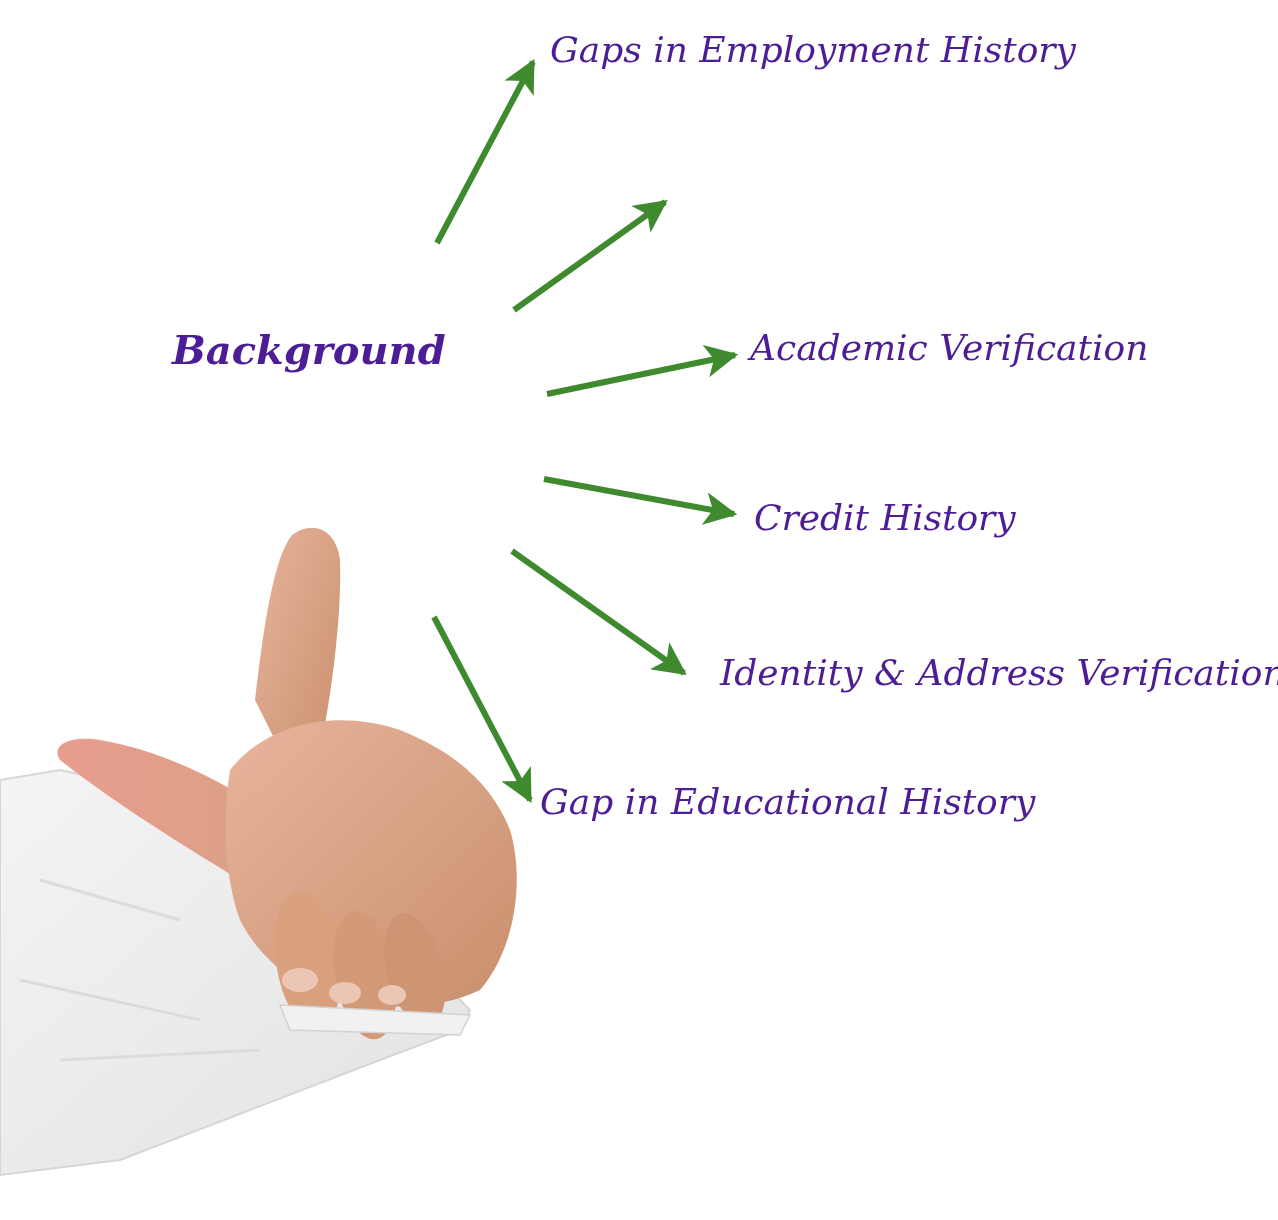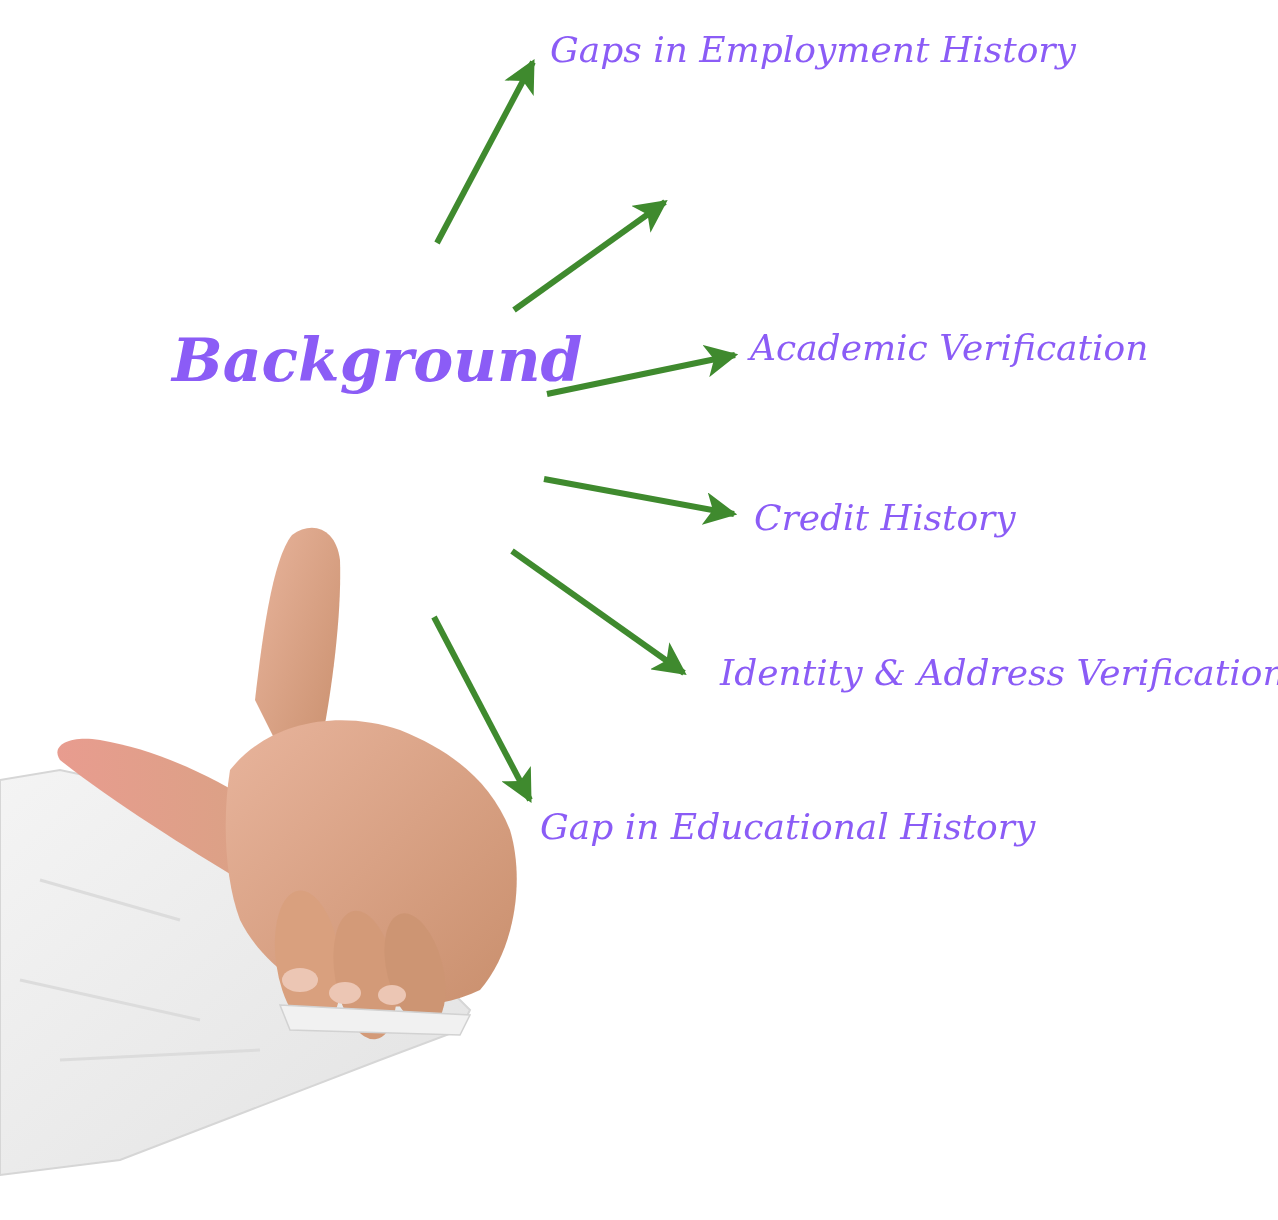--- a/index.html
+++ b/index.html
@@ -2,26 +2,26 @@
 <html><head>
   <meta charset="utf-8">
   <style>
     html, body { margin: 0; padding: 0; background: #ffffff; }
     body { width: 1278px; height: 1220px; position: relative; overflow: hidden; }
     .canvas { position: absolute; left: 0; top: 0; width: 1278px; height: 1220px; }
     .label {
       position: absolute;
       font-family: "DejaVu Serif", "Liberation Serif", serif;
       font-style: italic;
-      color: #8b5cf6;
+      color: #4c1d95;
       white-space: nowrap;
       line-height: 1;
     }
     .branch { font-size: 36px; }
-    .hub { font-size: 60px; font-weight: bold; }
+    .hub { font-size: 40px; font-weight: bold; }
     svg.overlay { position: absolute; left: 0; top: 0; }
   </style>
 </head>
 <body>
 
 <div class="canvas">
 
   <svg class="overlay" width="1278" height="1220">
     <defs>
       <linearGradient id="skin" x1="0" y1="0" x2="1" y2="1">
@@ -72,15 +72,15 @@
       <line x1="434" y1="617" x2="530" y2="800"></line>
     </g>
   </svg>
 
   <div class="label hub" style="left:172px; top:330px;">Background</div>
 
   <div class="label branch" style="left:550px; top:32px;">Gaps in Employment History</div>
   <div class="label branch" style="left:750px; top:330px;">Academic Verification</div>
   <div class="label branch" style="left:754px; top:500px;">Credit History</div>
   <div class="label branch" style="left:720px; top:655px;">Identity &amp; Address Verification</div>
-  <div class="label branch" style="left:540px; top:784px;margin-top:25px;">Gap in Educational History</div>
+  <div class="label branch" style="left:540px; top:784px;">Gap in Educational History</div>
 
 </div>
 
 </body></html>

